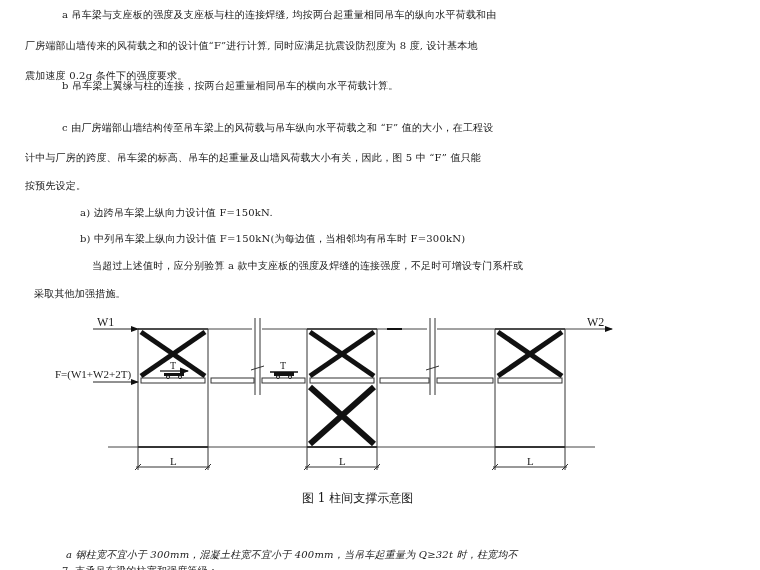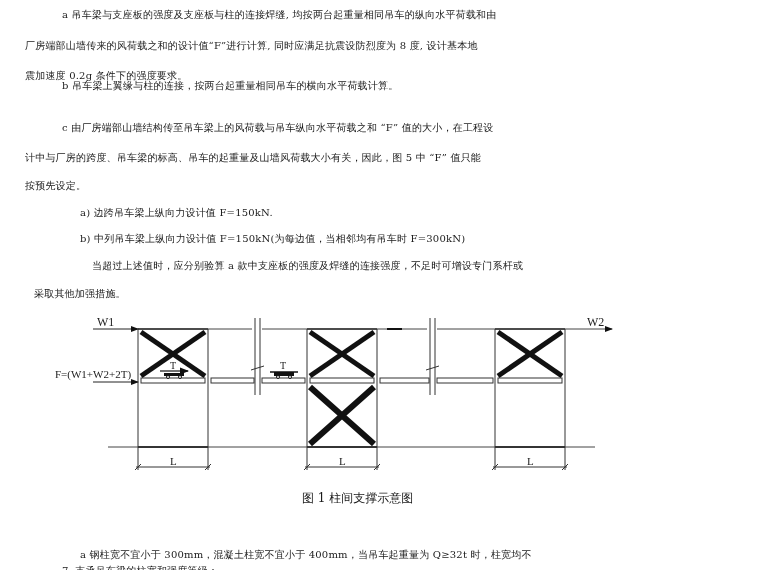--- a/index.html
+++ b/index.html
@@ -137,13 +137,13 @@
   <text x="170" y="369" font-size="10" fill="#222">T</text>
   <text x="280" y="369" font-size="10" fill="#222">T</text>
   <text x="170" y="465" font-size="11" fill="#222">L</text>
   <text x="339" y="465" font-size="11" fill="#222">L</text>
   <text x="527" y="465" font-size="11" fill="#222">L</text>
 </svg>
 
 <div class="caption" style="left:302px; top:489px;">图 1    柱间支撑示意图</div>
 
 <div class="line" style="left:62px; top:516px;margin-top:45px;">7.  支承吊车梁的柱宽和强度等级：</div>
-<div class="line" style="left:80px; top:545px;">a  钢柱宽不宜小于 300mm，混凝土柱宽不宜小于 400mm，当吊车起重量为 Q≥32t 时，柱宽均不</div>
+<div class="line" style="left:66px; top:545px;font-style:italic;">a  钢柱宽不宜小于 300mm，混凝土柱宽不宜小于 400mm，当吊车起重量为 Q≥32t 时，柱宽均不</div>
 
 </body></html>

